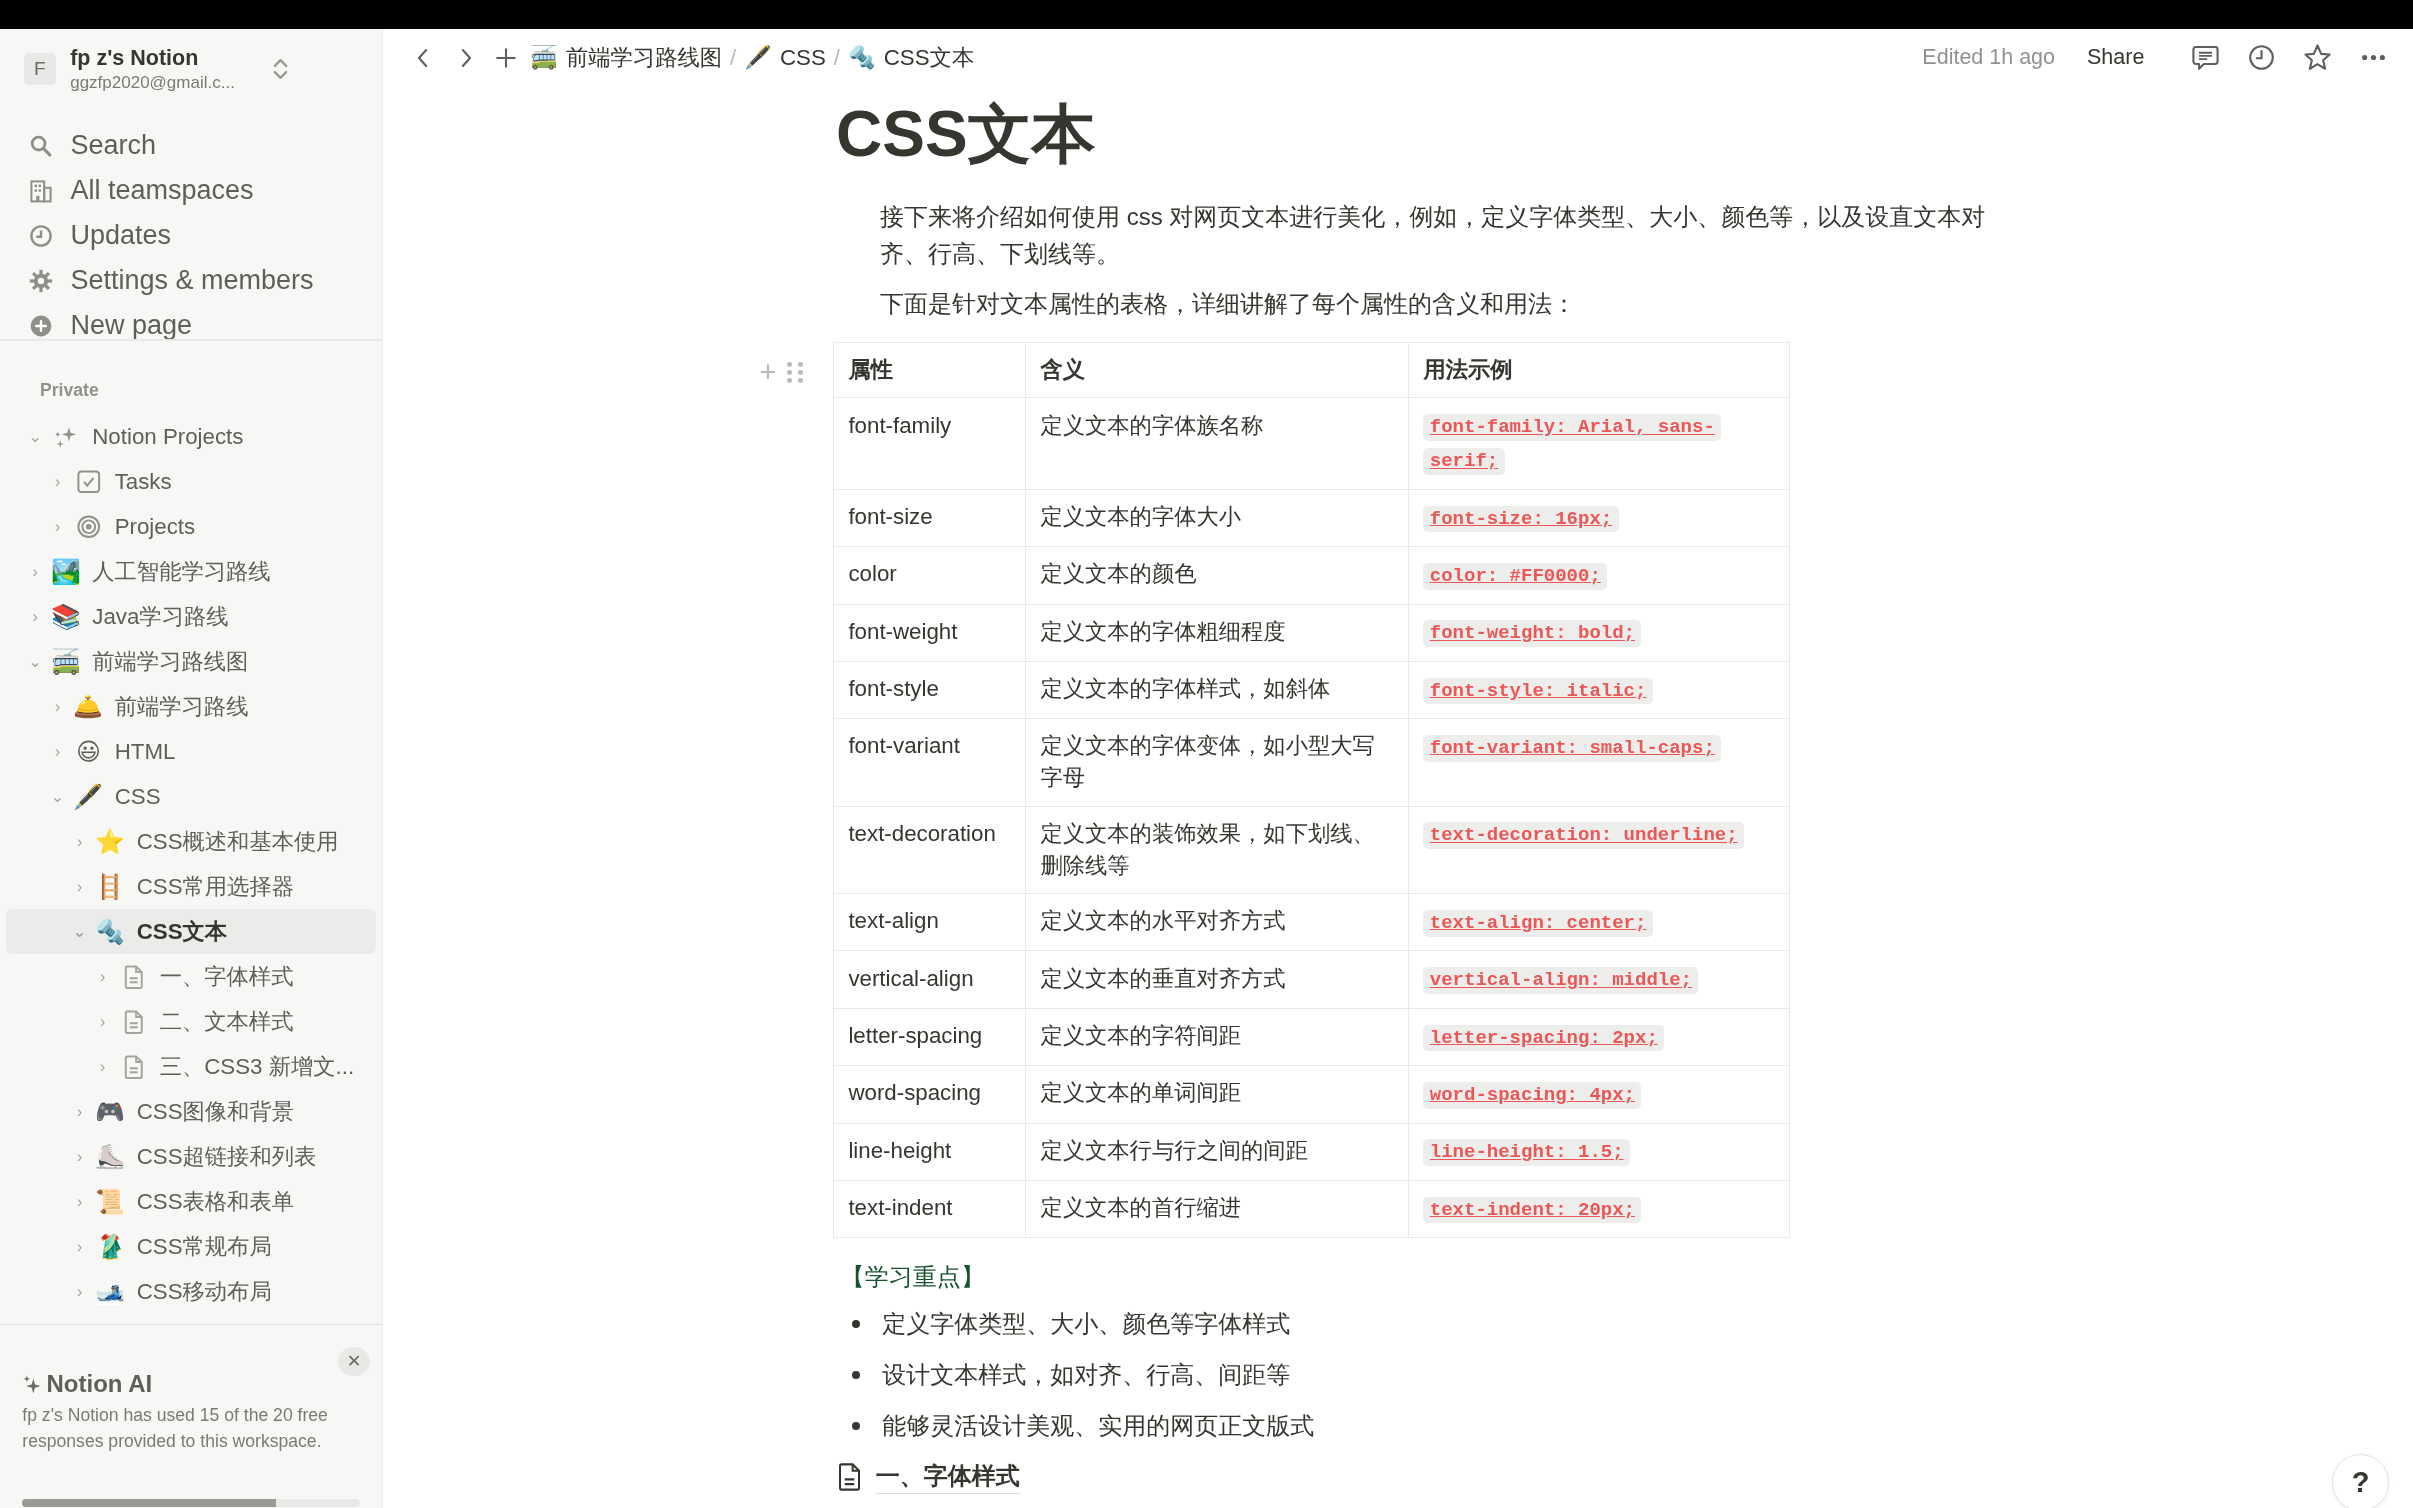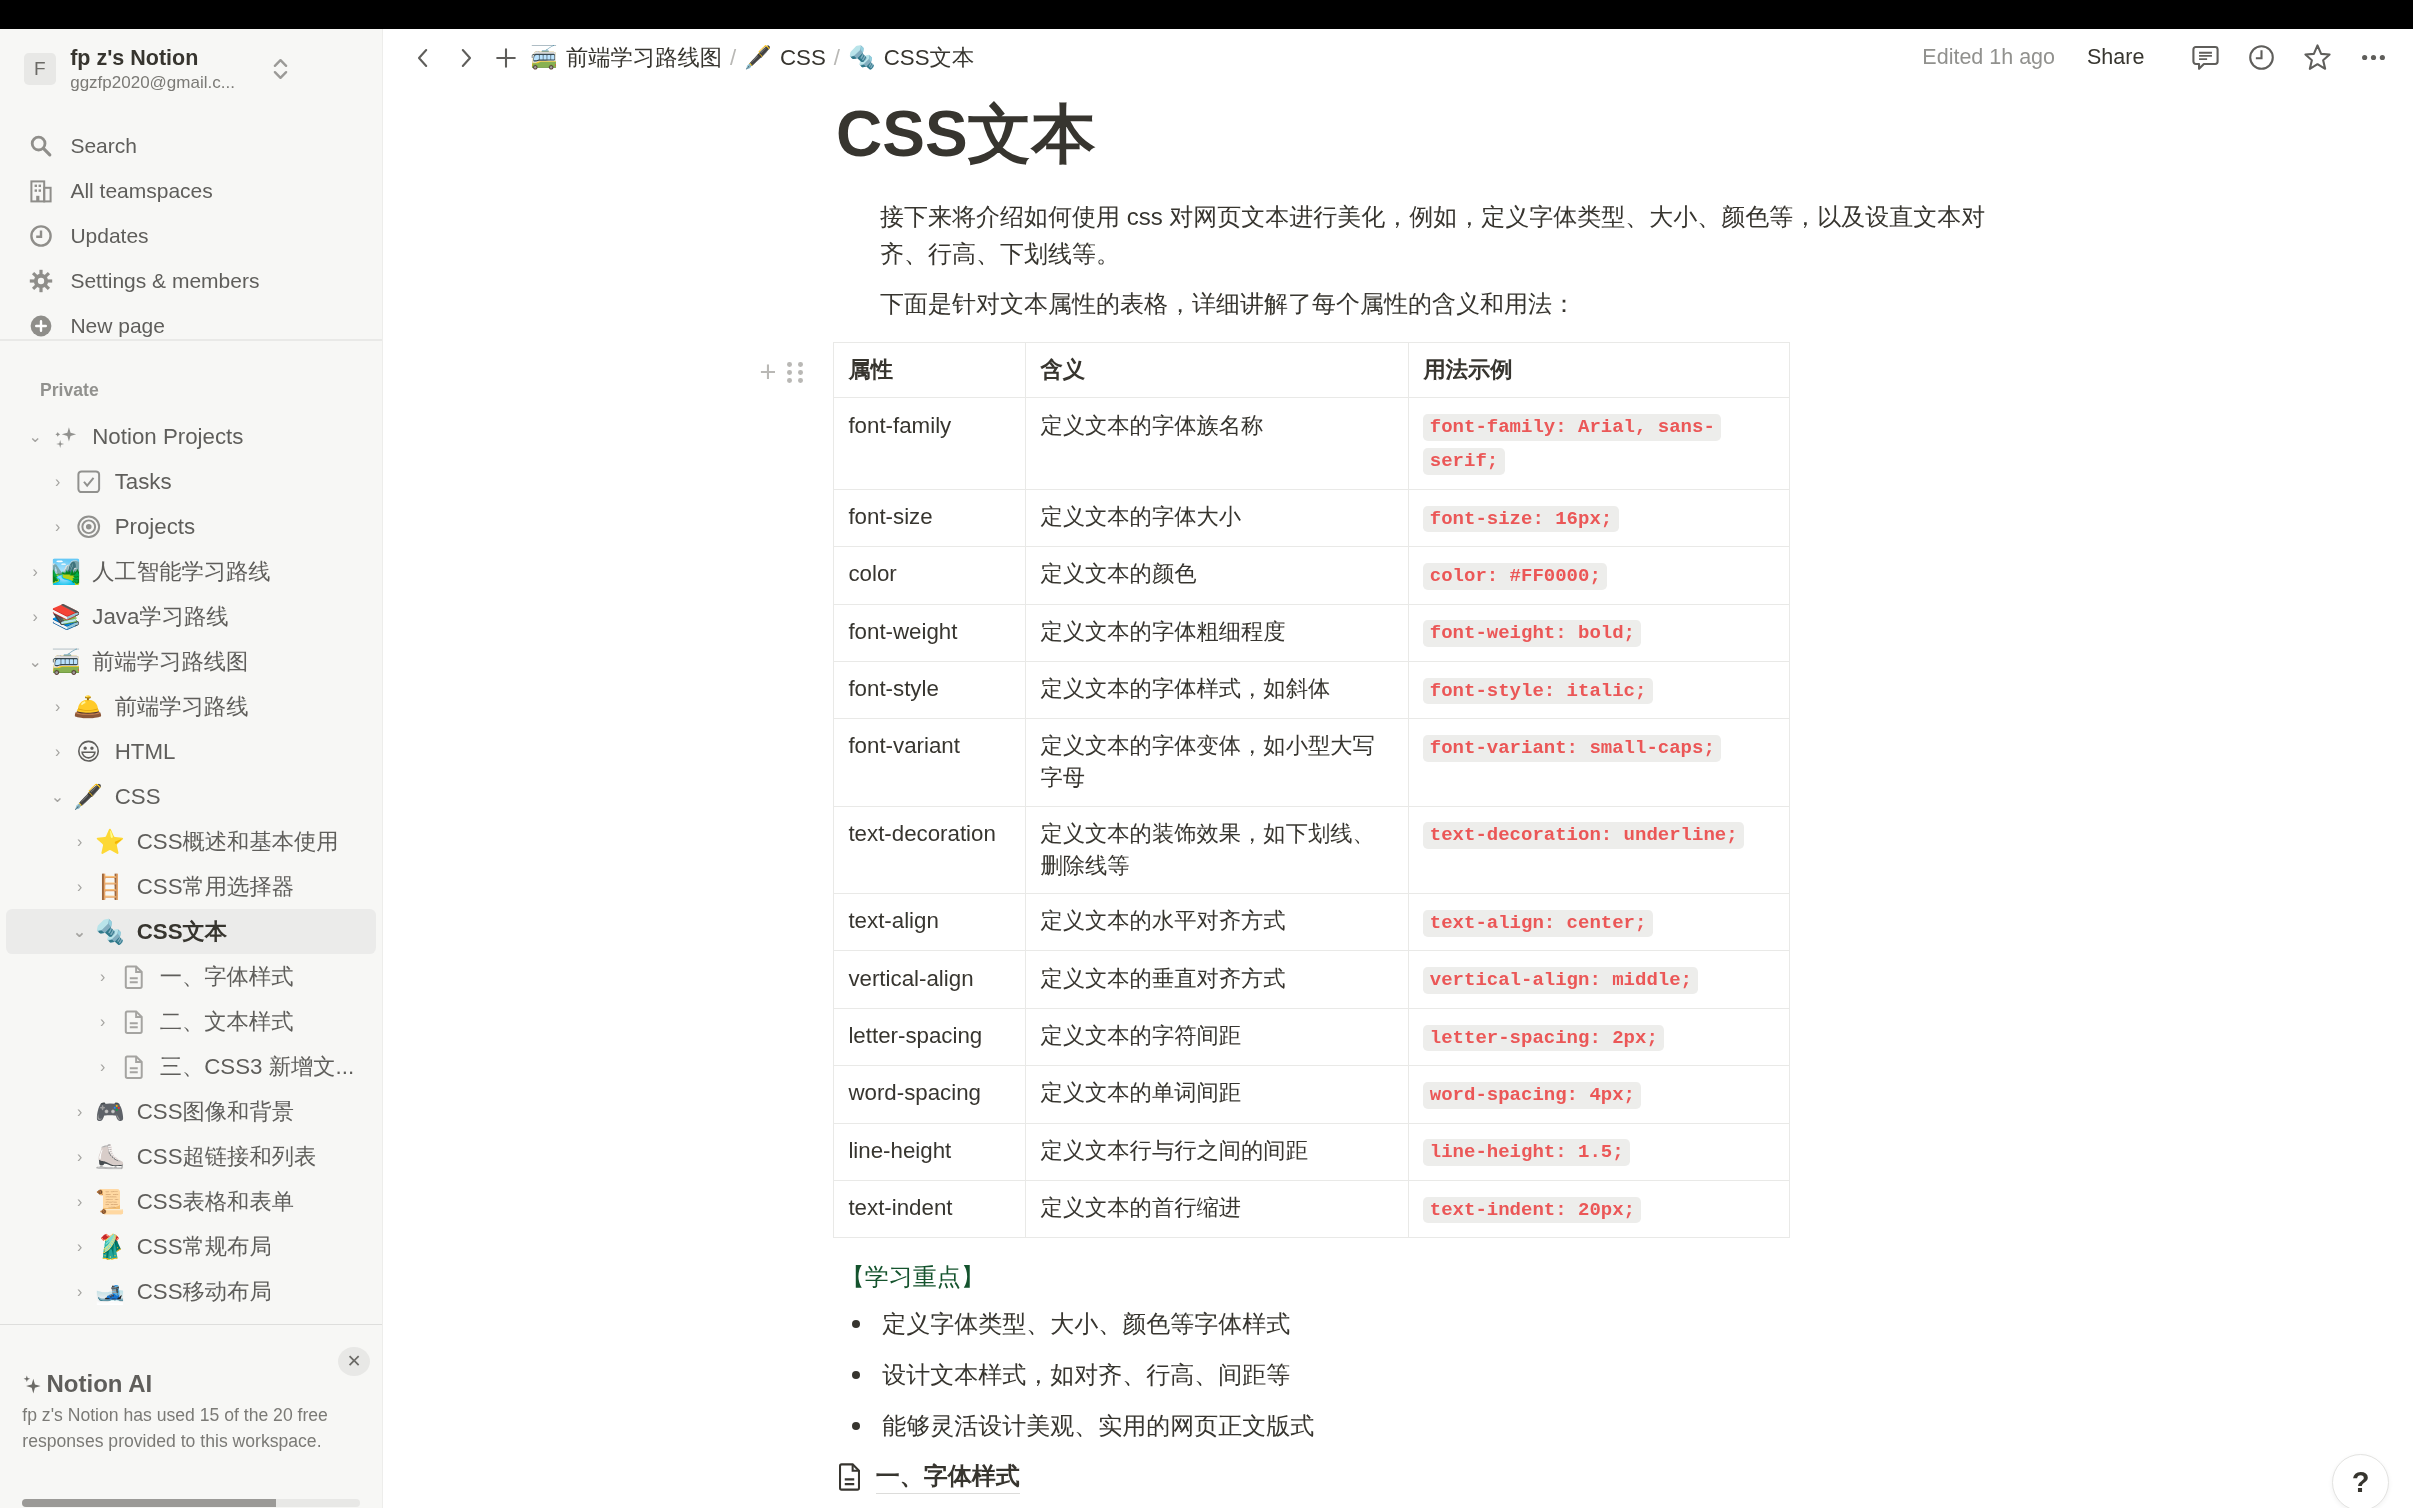--- a/index.html
+++ b/index.html
@@ -11,21 +11,21 @@
   
   .sidebar { position: absolute; left: 0; top: 29px; width: 383px; height: 1480px; background: #f7f7f5; border-right: 0.8px solid #ededeb; overflow: hidden; }
   .ws { position: absolute; left: 19px; top: 6.4px; width: 351px; height: 67px; display: flex; align-items: center; }
   .ws-avatar { width: 32px; height: 32px; border-radius: 4.8px; background: #e8e8e6; color: #6b6a66; font-size: 19px; display: flex; align-items: center; justify-content: center; margin-left: 4.8px; }
   .ws-text { margin-left: 14.4px; }
   .ws-name { font-size: 21.5px; font-weight: 600; color: #37352f; line-height: 27px; }
   .ws-email { font-size: 17px; color: #7b7a76; line-height: 21px; }
   .ws-switch { position: absolute; left: 249px; top: 17.6px; width: 24px; height: 32px; color: #9b9a97; font-size: 17.6px; line-height: 14.4px; text-align: center; }
 
   .nav { position: absolute; left: 6.4px; top: 94px; width: 370px; }
-  .nav-item { height: 45px; display: flex; align-items: center; padding-left: 21px; border-radius: 6.4px; font-size: 21px; color: #5f5e5b; font-weight: 500; }
+  .nav-item { height: 45px; display: flex; align-items: center; padding-left: 21px; border-radius: 6.4px; font-size: 27px; color: #5f5e5b; font-weight: 500; }
   .nav-icon { width: 27px; height: 27px; margin-right: 16px; display: flex; align-items: center; justify-content: center; }
   .nav-icon svg { width: 24px; height: 24px; }
 
   .divider { position: absolute; left: 0; top: 310px; width: 383px; height: 1.6px; background: #e9e9e7; }
   .section-label { position: absolute; left: 40px; top: 351px; font-size: 17.6px; color: #91918e; font-weight: 600; }
 
   .tree { position: absolute; left: 6.4px; top: 385px; width: 370px; }
   .tree-item { height: 45px; display: flex; align-items: center; border-radius: 6.4px; font-size: 22.3px; color: #5f5e5b; font-weight: 500; white-space: nowrap; }
   .tree-item.active { background: #ebebea; color: #37352f; font-weight: 700; }
   .chev { width: 22.3px; text-align: center; color: #a5a4a1; font-size: 16px; flex: none; }
@@ -64,21 +64,21 @@
   .block-handle .plus { font-size: 29px; width: 32px; text-align: center; }
   .block-handle .drag { width: 24px; height: 29px; display: grid; grid-template-columns: 6.4px 6.4px; gap: 3.2px 4.8px; justify-content: center; align-content: center; }
   .block-handle .drag span { width: 4.8px; height: 4.8px; border-radius: 50%; background: #b9b8b5; }
 
   .tbl { position: absolute; left: 833px; top: 342px; border-collapse: collapse; }
   .tbl td, .tbl th { border: 1.6px solid #e9e9e7; vertical-align: top; text-align: left; font-size: 22.3px; line-height: 32px; color: #37352f; padding: 11.2px 14.4px 11.2px 14.4px; }
   .tbl th { font-weight: 700; padding-top: 11.2px; padding-bottom: 11.2px; }
   .tbl .c1 { width: 192px; }
   .tbl .c2 { width: 383px; }
   .tbl .c3 { width: 381px; }
-  .code { font-family: "Liberation Mono", "DejaVu Sans Mono", monospace; font-size: 19px; color: #eb5757; background: rgba(135,131,120,0.15); border-radius: 4.8px; padding: 2.4px 6.4px; font-weight: 700; line-height: 32px; -webkit-box-decoration-break: clone; box-decoration-break: clone; }
+  .code { font-family: "Liberation Mono", "DejaVu Sans Mono", monospace; font-size: 19px; color: #eb5757; background: rgba(135,131,120,0.15); border-radius: 4.8px; padding: 2.4px 6.4px; font-weight: 700; line-height: 32px; -webkit-box-decoration-break: clone; box-decoration-break: clone; text-decoration: underline; }
 
   .after { position: absolute; left: 836px; top: 1255px; width: 1117px; }
   .kp { font-size: 24px; line-height: 43px; color: #14532d; margin-left: 4.8px; }
   .bullet { display: flex; align-items: center; height: 51px; font-size: 24px; }
   .bullet-dot { width: 8px; height: 8px; border-radius: 50%; background: #37352f; margin: 0 22.3px 0 16px; }
   .subpage { display: flex; align-items: center; height: 51px; font-size: 24px; font-weight: 600; }
   .subpage svg { width: 27px; height: 30px; margin-right: 12.8px; }
   .subpage span.lbl { border-bottom: 1.6px solid #dcdcda; line-height: 34px; }
 
   .help { position: absolute; left: 2332px; top: 1454px; width: 57px; height: 57px; border-radius: 50%; border: 1.6px solid #e3e3e1; background: #fff; display: flex; align-items: center; justify-content: center; font-size: 29px; font-weight: 700; color: #37352f; box-shadow: 0 1.6px 4.8px rgba(0,0,0,0.06); }

